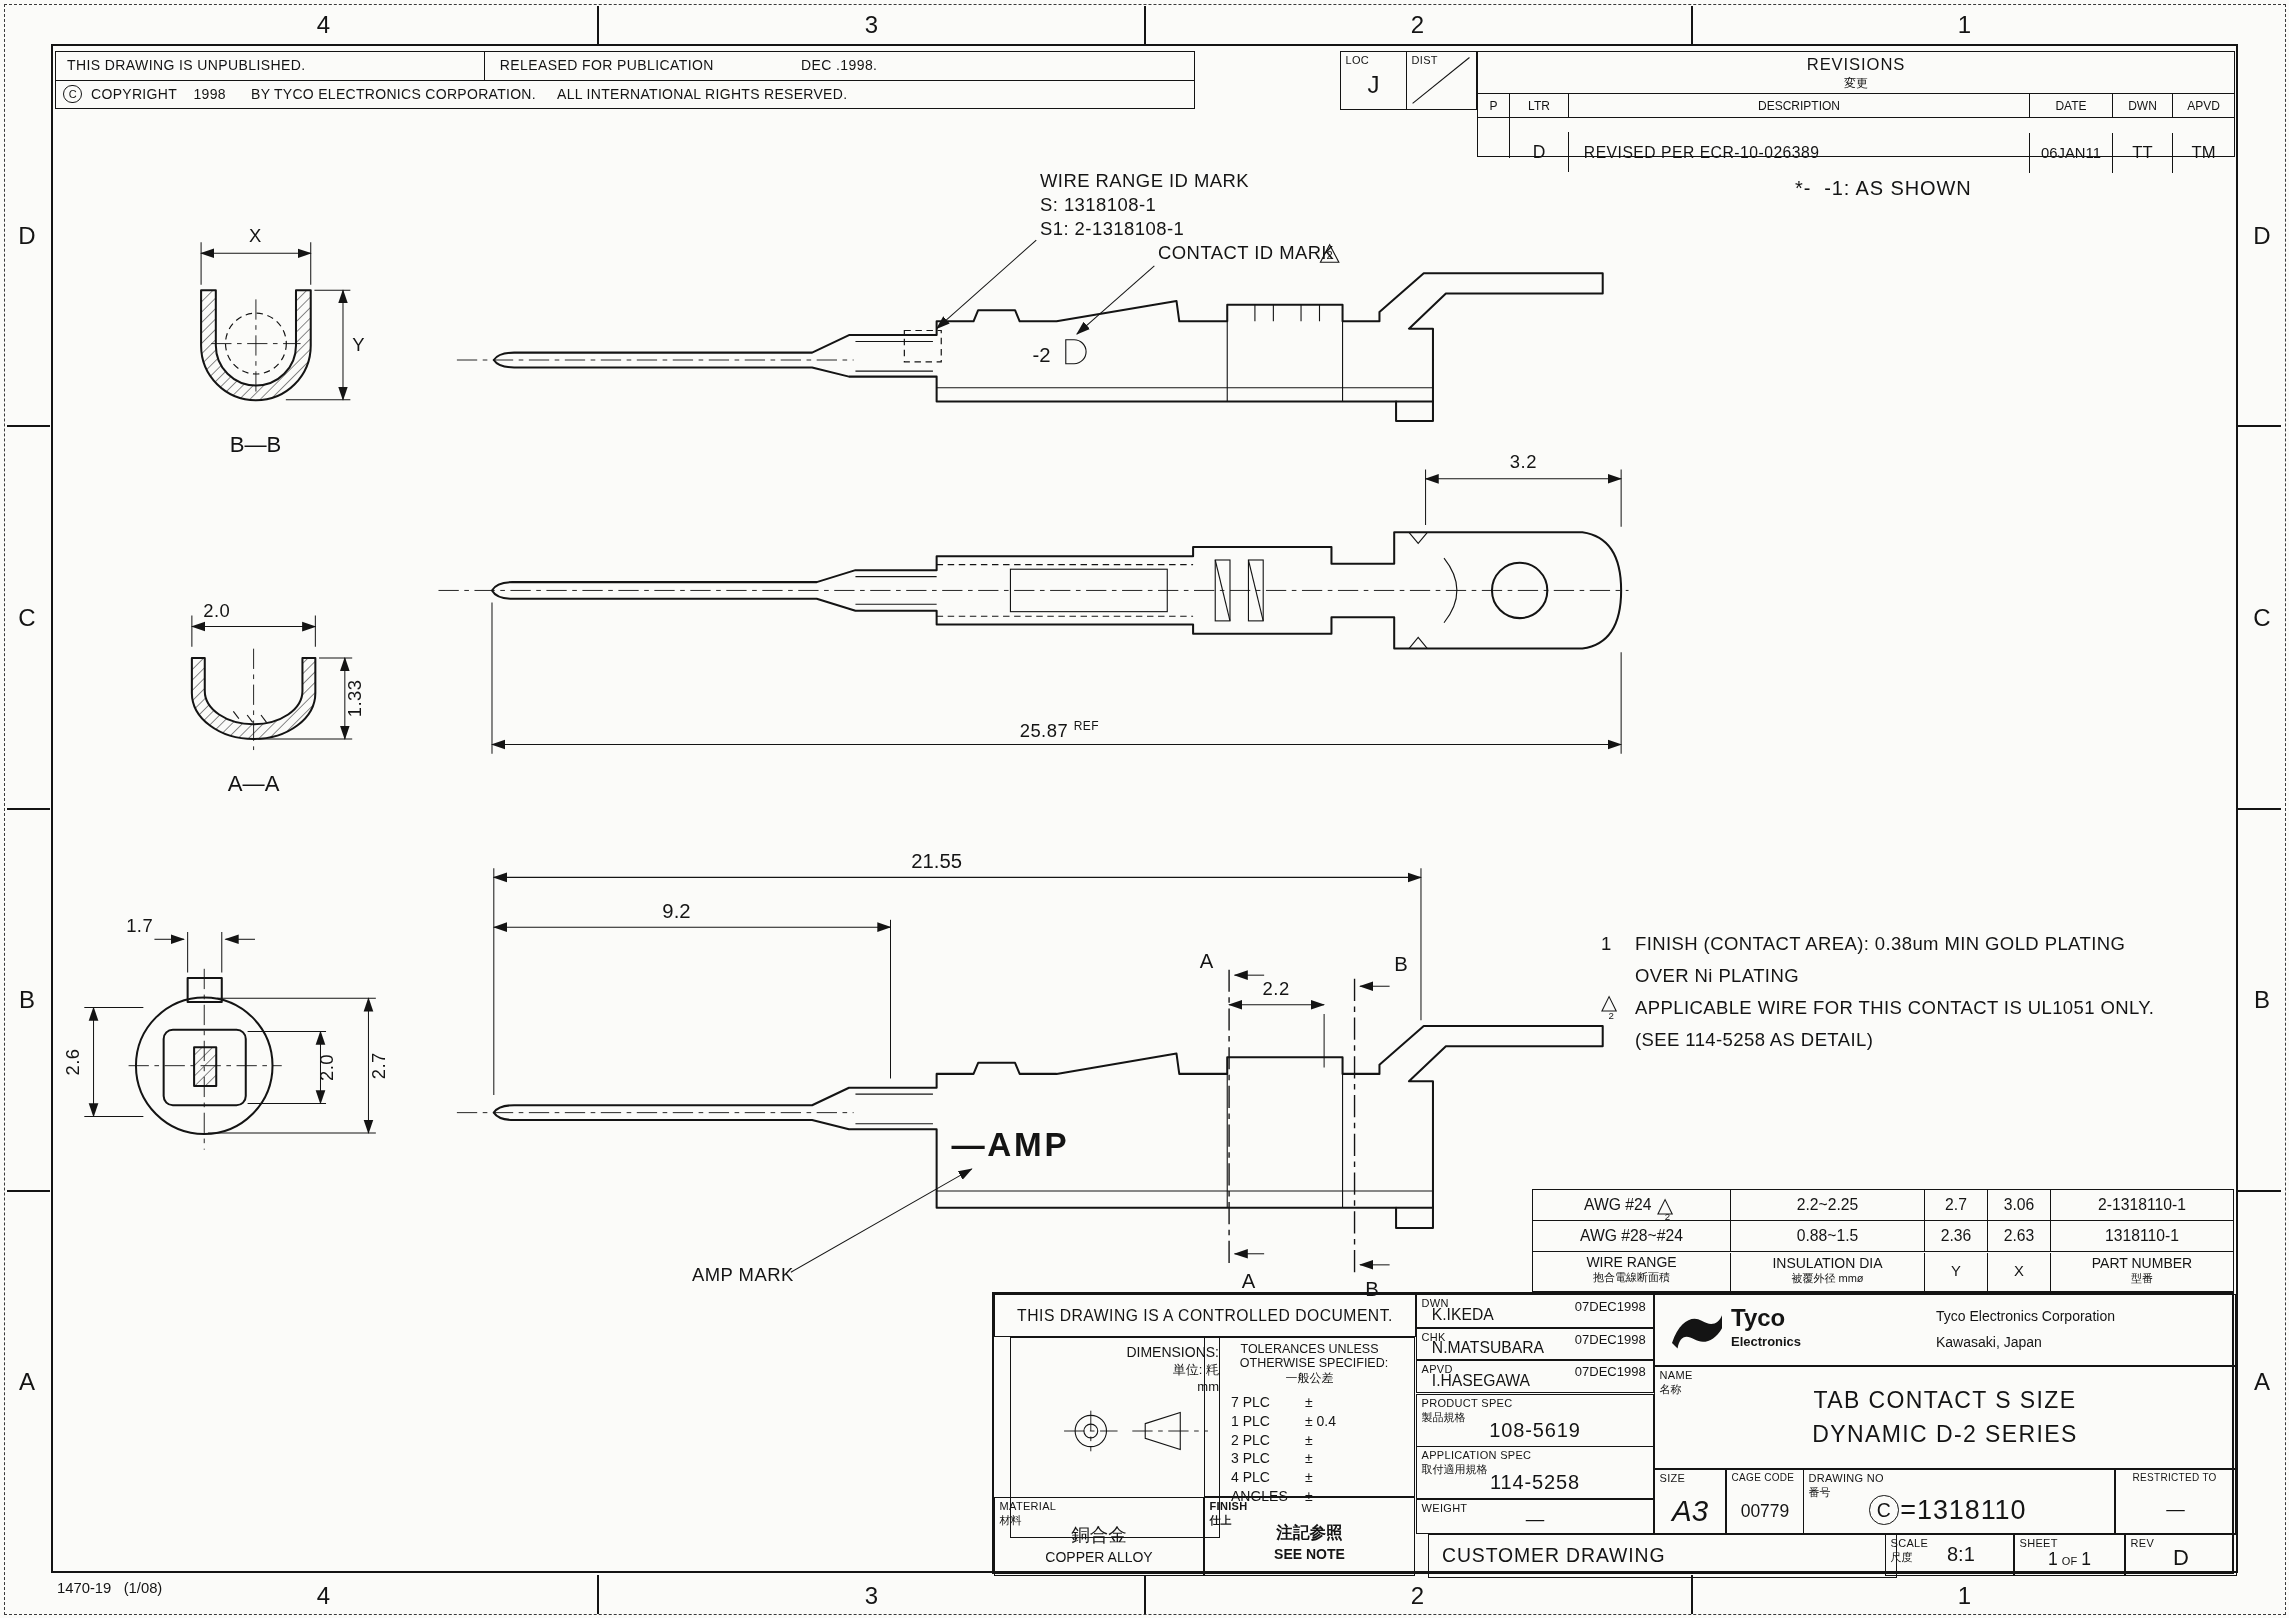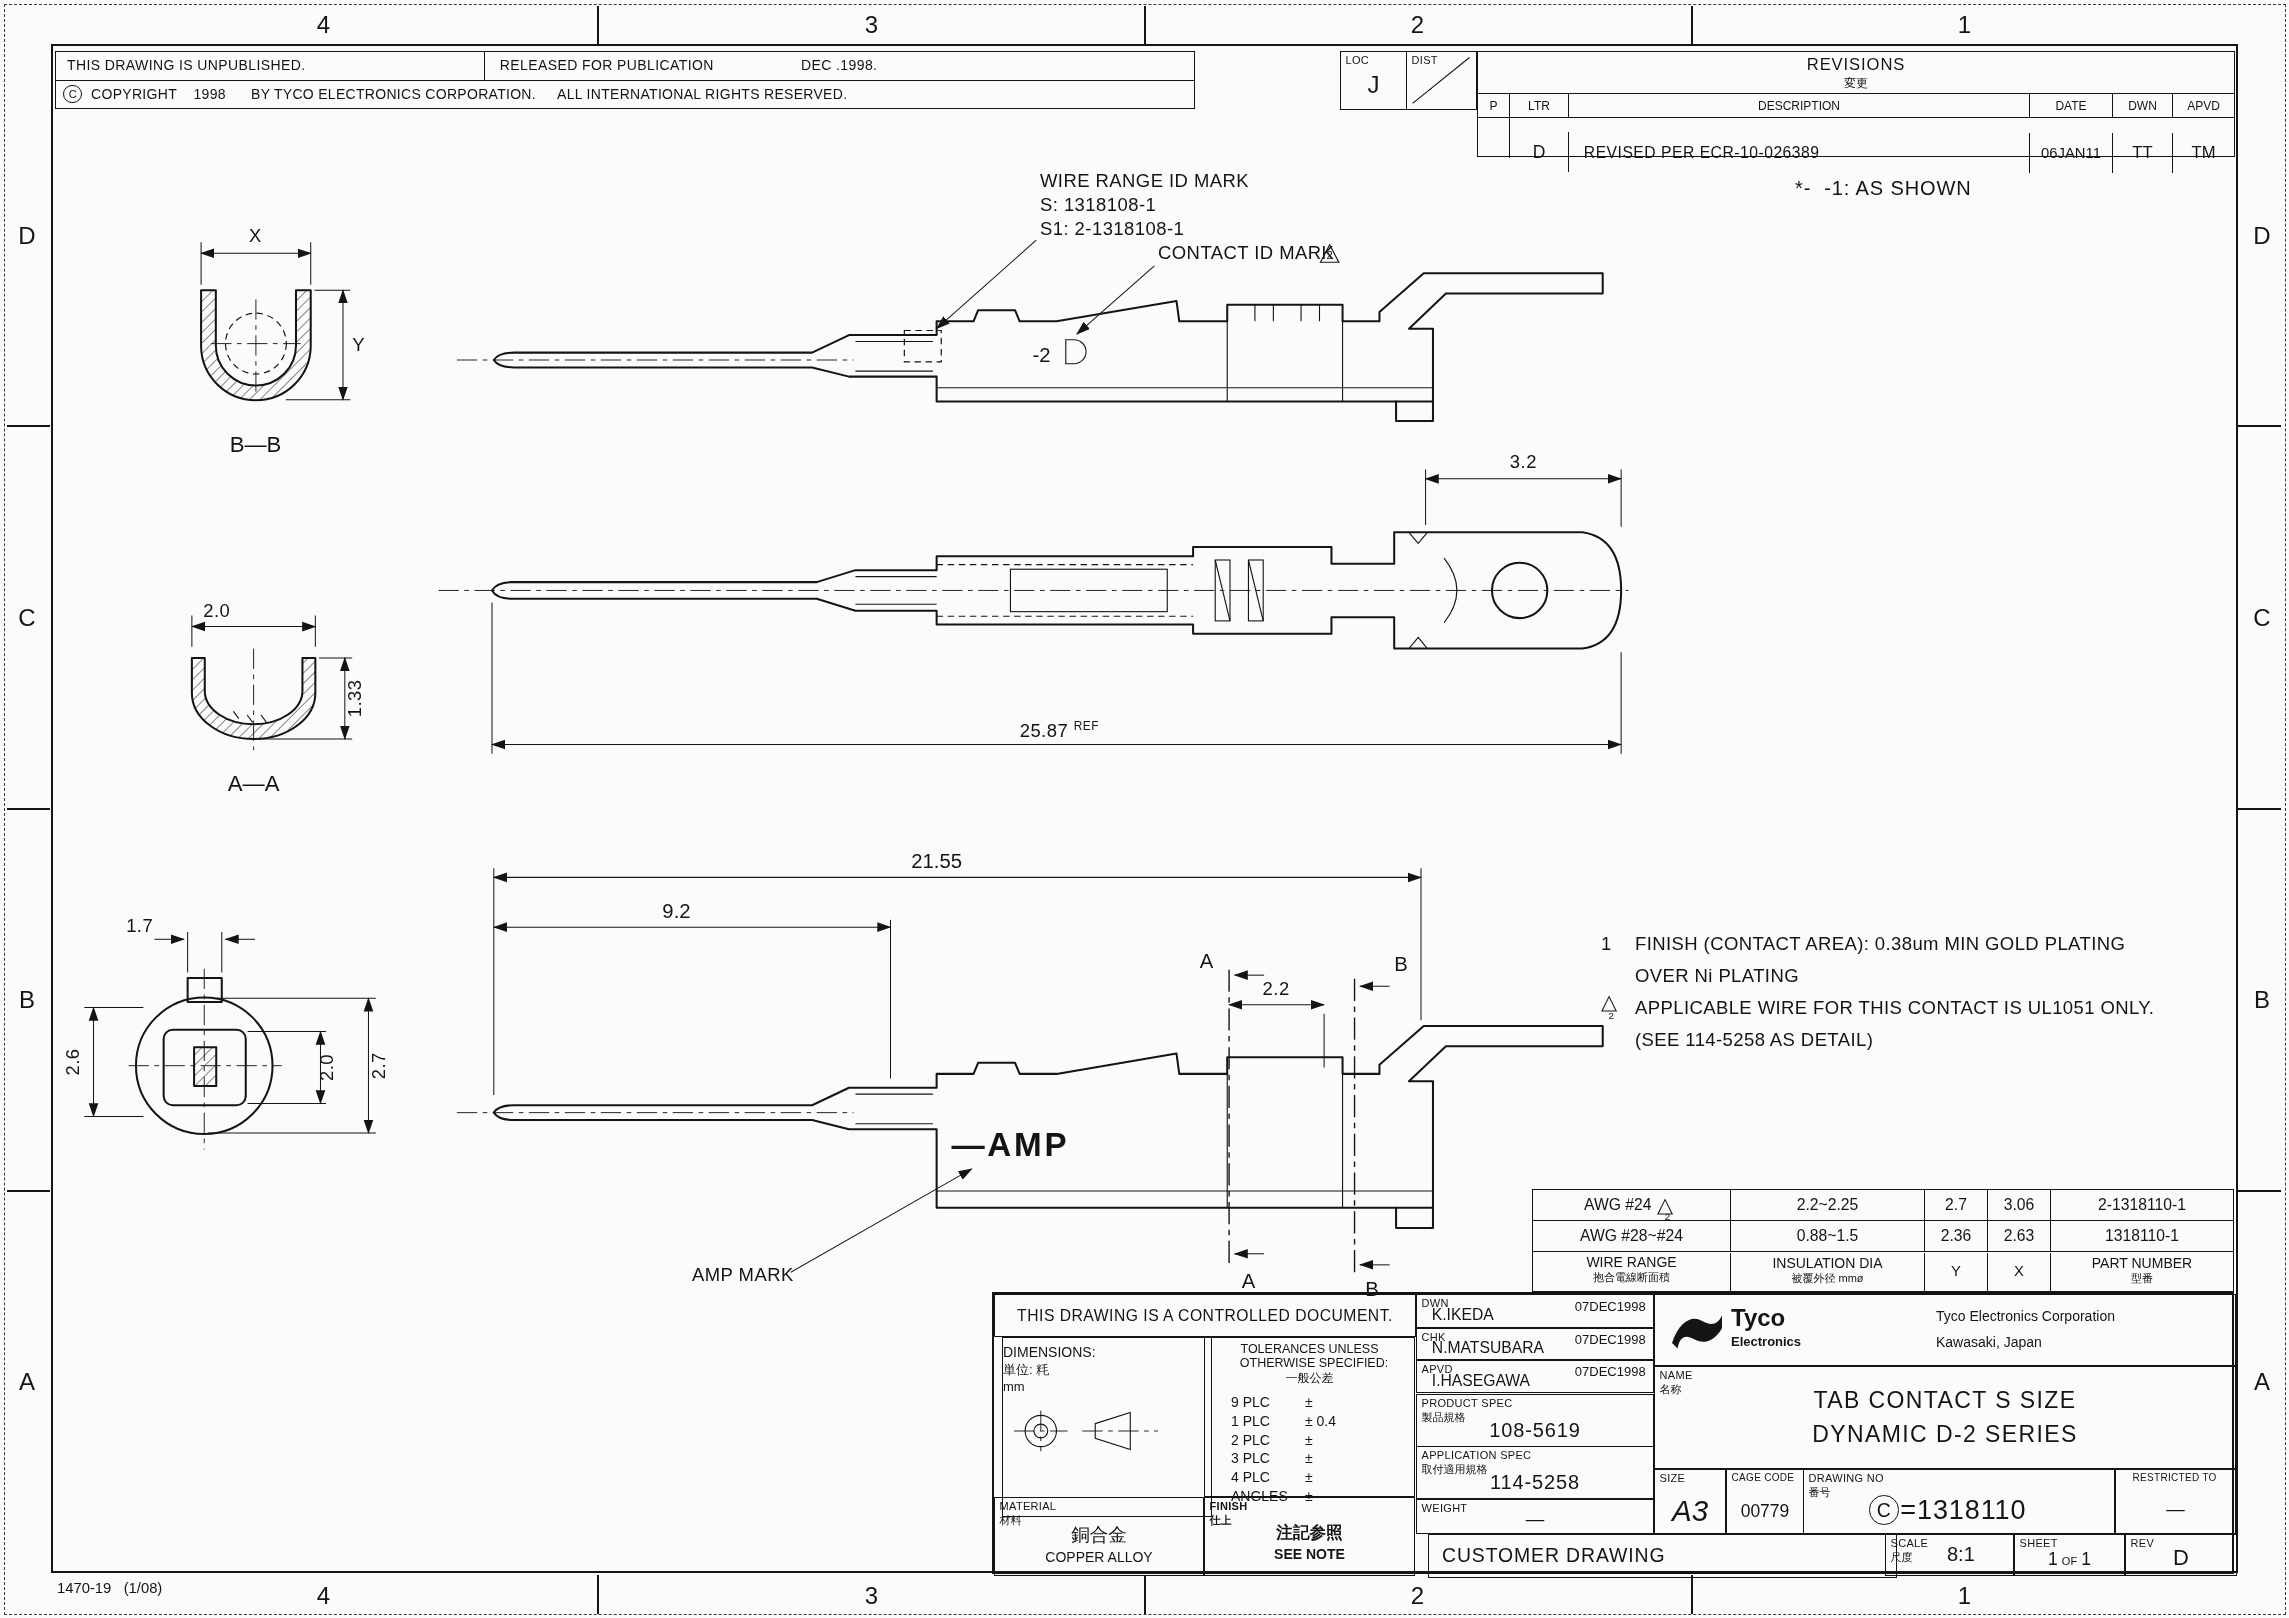--- a/index.html
+++ b/index.html
@@ -372,40 +372,40 @@
         </span>
     </div>
   </div>
 
   <div class="abs" style="left:992px;top:1292px;width:1242px;height:282px;border:2.3px solid var(--ink);">
 
     <div class="cell" style="left:0;top:0;width:422px;height:43px;">
         <div class="cc" style="font-size:15.7px;letter-spacing:0.5px;border-radius:18px;">THIS DRAWING IS A CONTROLLED DOCUMENT.</div>
       </div>
 
-    <div class="cell" style="left:8px;top:43px;width:210px;height:180px;text-align:left;">
+    <div class="cell" style="left:16px;top:43px;width:210px;height:201px;text-align:right;">
       <div style="font-size:14px;margin-top:5.5px;">DIMENSIONS:</div>
       <div style="font-size:13px;margin-top:1.8px;">単位: 粍</div>
       <div style="font-size:13px;">mm</div>
       <svg width="166" height="52" viewBox="0 0 180 56" style="margin-top:11px;">
         <line class="center" x1="12" y1="28" x2="70" y2="28"></line>
         <circle class="thin" cx="41" cy="28" r="17"></circle>
         <circle class="thin" cx="41" cy="28" r="7.5"></circle>
         <line class="center" x1="41" y1="6" x2="41" y2="50"></line>
         <line class="center" x1="86" y1="28" x2="168" y2="28"></line>
         <path class="thin" d="M100,20 L138,8 L138,48 L100,36 Z"></path>
       </svg>
     </div>
 
     <div class="cell" style="left:210px;top:43px;width:211px;height:160px;">
       <div style="text-align:center;font-size:12.5px;margin-top:3.7px;">TOLERANCES UNLESS</div>
       <div style="text-align:center;font-size:12.5px;padding-left:9px;">OTHERWISE SPECIFIED:</div>
       <div style="text-align:center;font-size:12px;">一般公差</div>
       <div style="display:grid;grid-template-columns:74px auto;padding:7.4px 0 0 26px;row-gap:2.8px;font-size:14px;">
-        <span>9 PLC</span>
+        <span>7 PLC</span>
           <span>±</span>
         <span>1 PLC</span>
           <span>± 0.4</span>
         <span>2 PLC</span>
           <span>±</span>
         <span>3 PLC</span>
           <span>±</span>
         <span>4 PLC</span>
           <span>±</span>
         <span>ANGLES</span>

